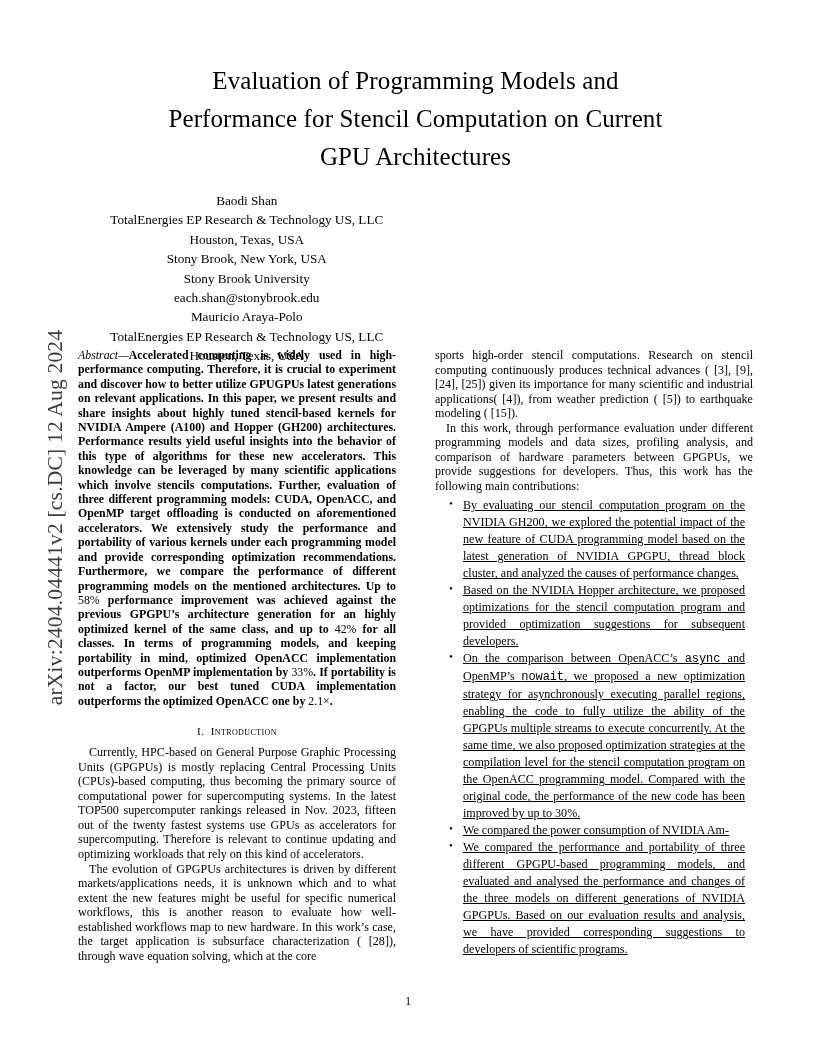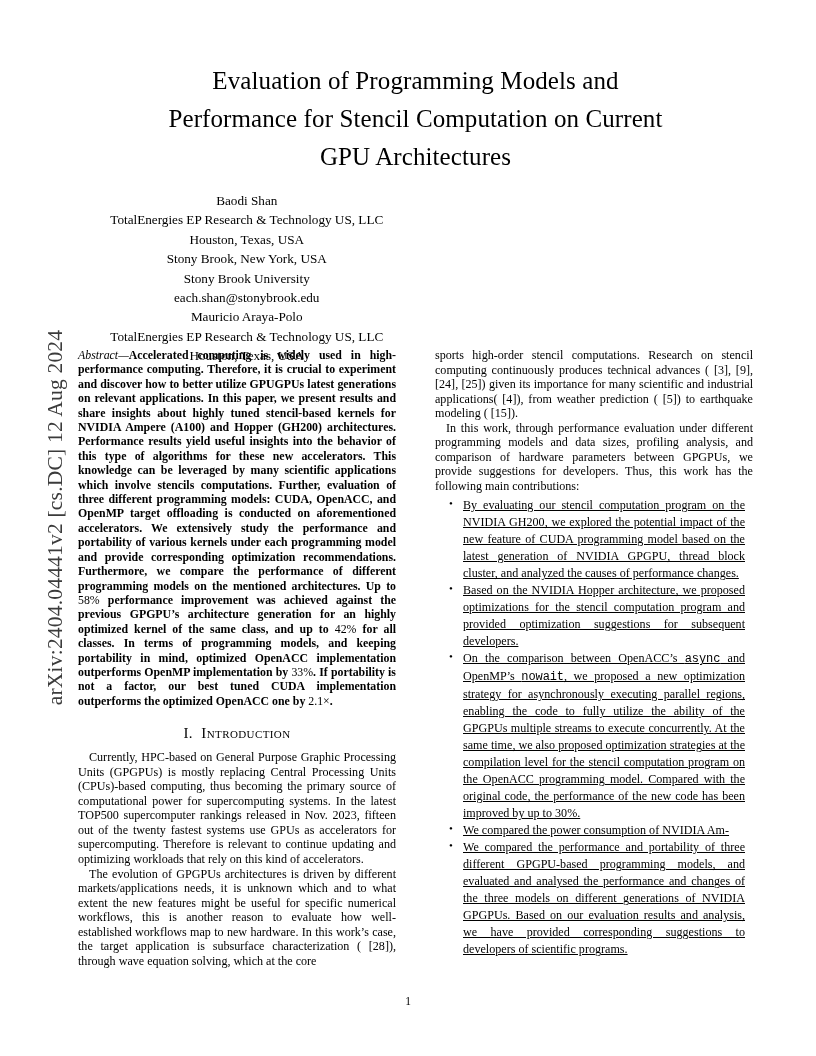--- a/index.html
+++ b/index.html
@@ -121,21 +121,21 @@
   }
   .mathnum {
     font-weight: normal;
     font-family: "Liberation Serif", "DejaVu Serif", serif;
   }
 
   h2.section-head {
     margin: 0;
     padding: 17px 0 8px 0;
     text-align: center;
-    font-size: 15px;
+    font-size: 11px;
     font-weight: 400;
     font-variant: small-caps;
     letter-spacing: 0.4px;
   }
   h2.section-head .numeral {
     font-variant: normal;
   }
 
   ul.contrib {
     margin: 4px 0 0 0;

